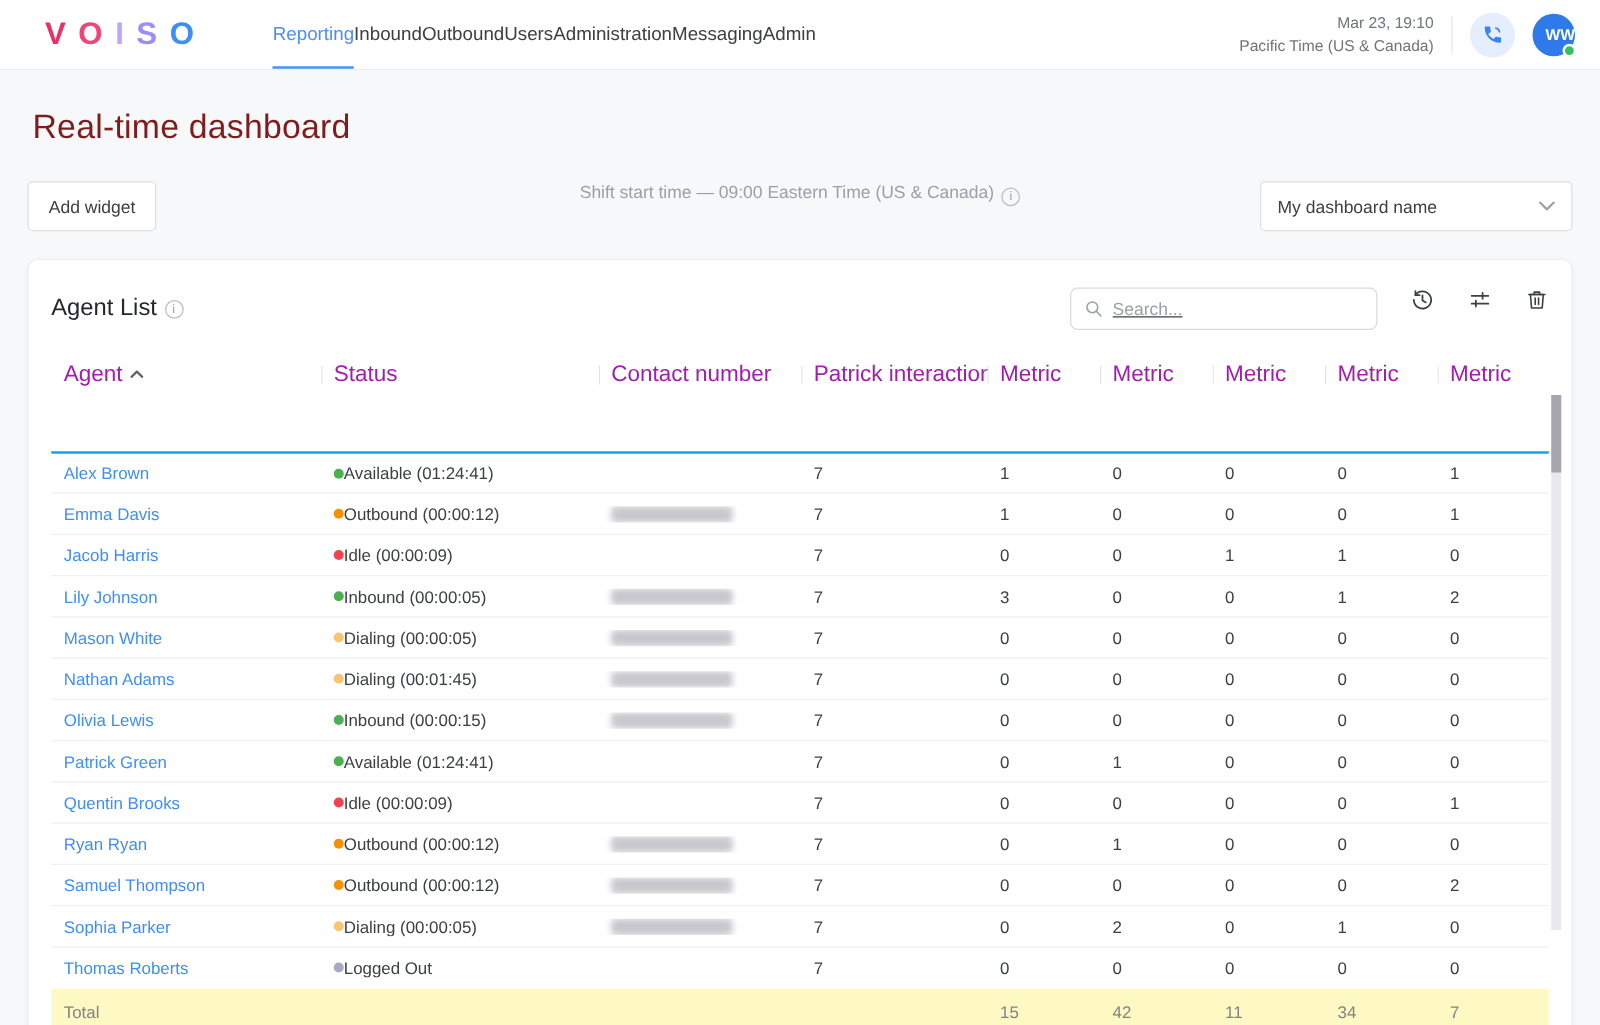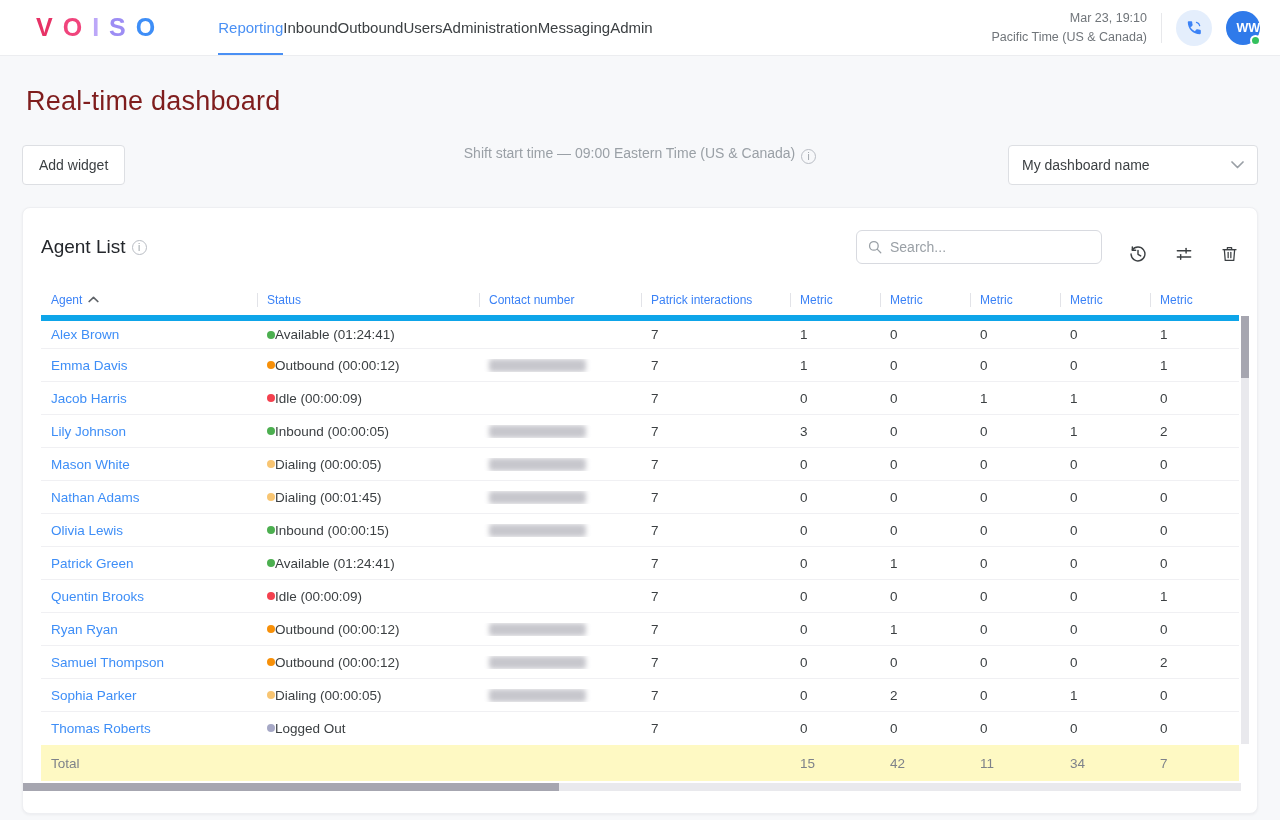--- a/index.html
+++ b/index.html
@@ -57,45 +57,45 @@
     color:#9AA0A6; font-size:10px; vertical-align:-2px; margin-left:6px; cursor:pointer; font-style:normal;
   }
 
   
   .card {
     background:#fff; border-radius:8px; border:1px solid #EEEFF2;
     box-shadow:0 1px 3px rgba(20,24,40,.05); padding-bottom:12px; position:relative;
   }
   .card-head { display:flex; align-items:center; padding:22px 18px 20px 18px; }
   .widget-title { font-size:19px; color:#24272C; font-weight:400; }
-  .card-tools { margin-left:auto; display:flex; align-items:flex-end; gap:26px; }
+  .card-tools { margin-left:auto; display:flex; align-items:flex-start; gap:26px;text-decoration:underline; }
   .search-box {
     width:246px; height:34px; border:1px solid #D8DAE0; border-radius:6px;
     display:flex; align-items:center; padding:0 10px; gap:7px; background:#fff;
   }
   .search-box input { border:none; outline:none; flex:1; font-size:14px; font-family:inherit; color:#3C4043; background:transparent; }
   .search-box input::placeholder { color:#9AA0A6; }
   .tool-btn { background:none; border:none; cursor:pointer; padding:0; display:flex; align-items:center; }
 
   
   .table-area { margin:0 18px; position:relative; }
   .grid-row {
     display:grid;
     grid-template-columns:216px 222px 162px 149px 90px 90px 90px 90px 1fr;
     align-items:center;
   }
   .cell { padding-left:10px; font-size:13.5px; overflow:hidden; white-space:nowrap; }
   .thead { height:31px; }
-  .th { color:#3b82f6; font-weight:400; font-size:12px; position:relative; display:flex; align-items:center; gap:6px; }
+  .th { color:#a21caf; font-weight:400; font-size:18px; position:relative; display:flex; align-items:center; gap:6px; }
   .th:not(:first-child)::before {
     content:""; position:absolute; left:0; top:50%; transform:translateY(-50%);
     width:1px; height:15px; background:#E2E3E8;
   }
   .trow { height:33px; border-top:1px solid #F0F0F3; }
-  .trow:first-child { border-top:6px solid #0ea5e9; }
+  .trow:first-child { border-top:2px solid #0ea5e9;margin-top:46px; }
   .agent-link { color:#3E8EF7; cursor:pointer; text-decoration:none; }
   .status-cell { display:flex; align-items:center; gap:0; }
   .dot { width:8px; height:8px; border-radius:50%; flex:none; }
   .mask {
     width:97px; height:13px; border-radius:3px; background:#C7C7CD; filter:blur(2.5px);
   }
   .total-row { height:36px; background:#fef9c3; color:#7E828A; font-size:13.5px; margin-top:1px; }
   .total-row .cell { color:#7E828A; }
 
   

